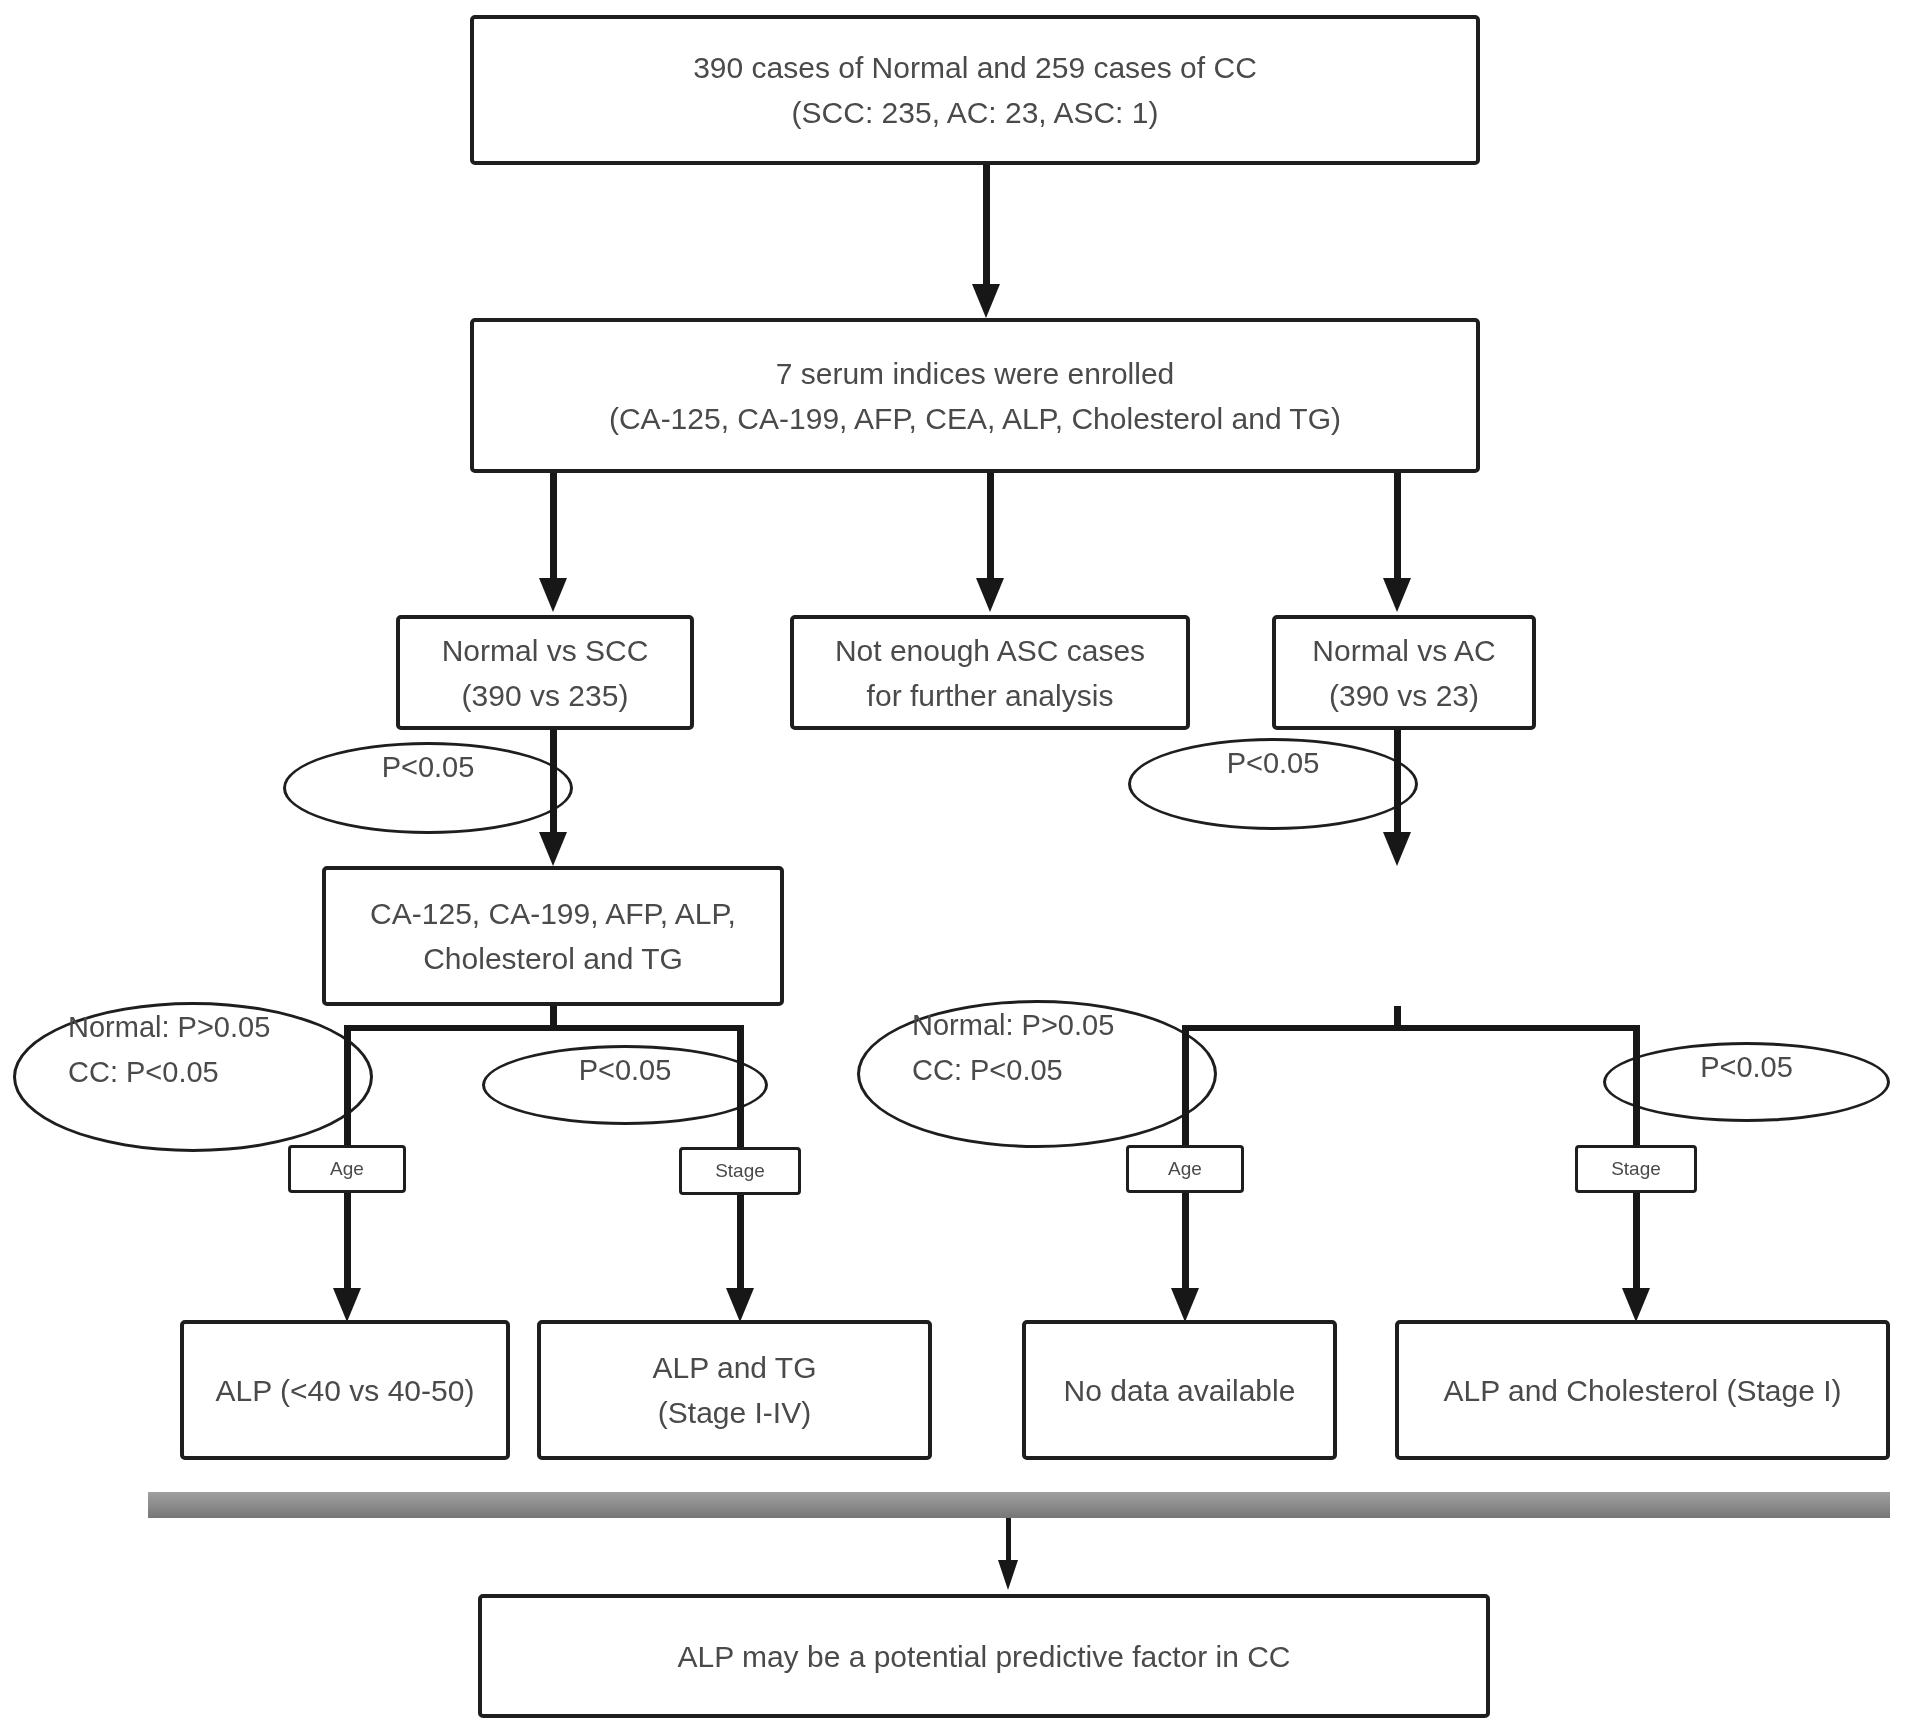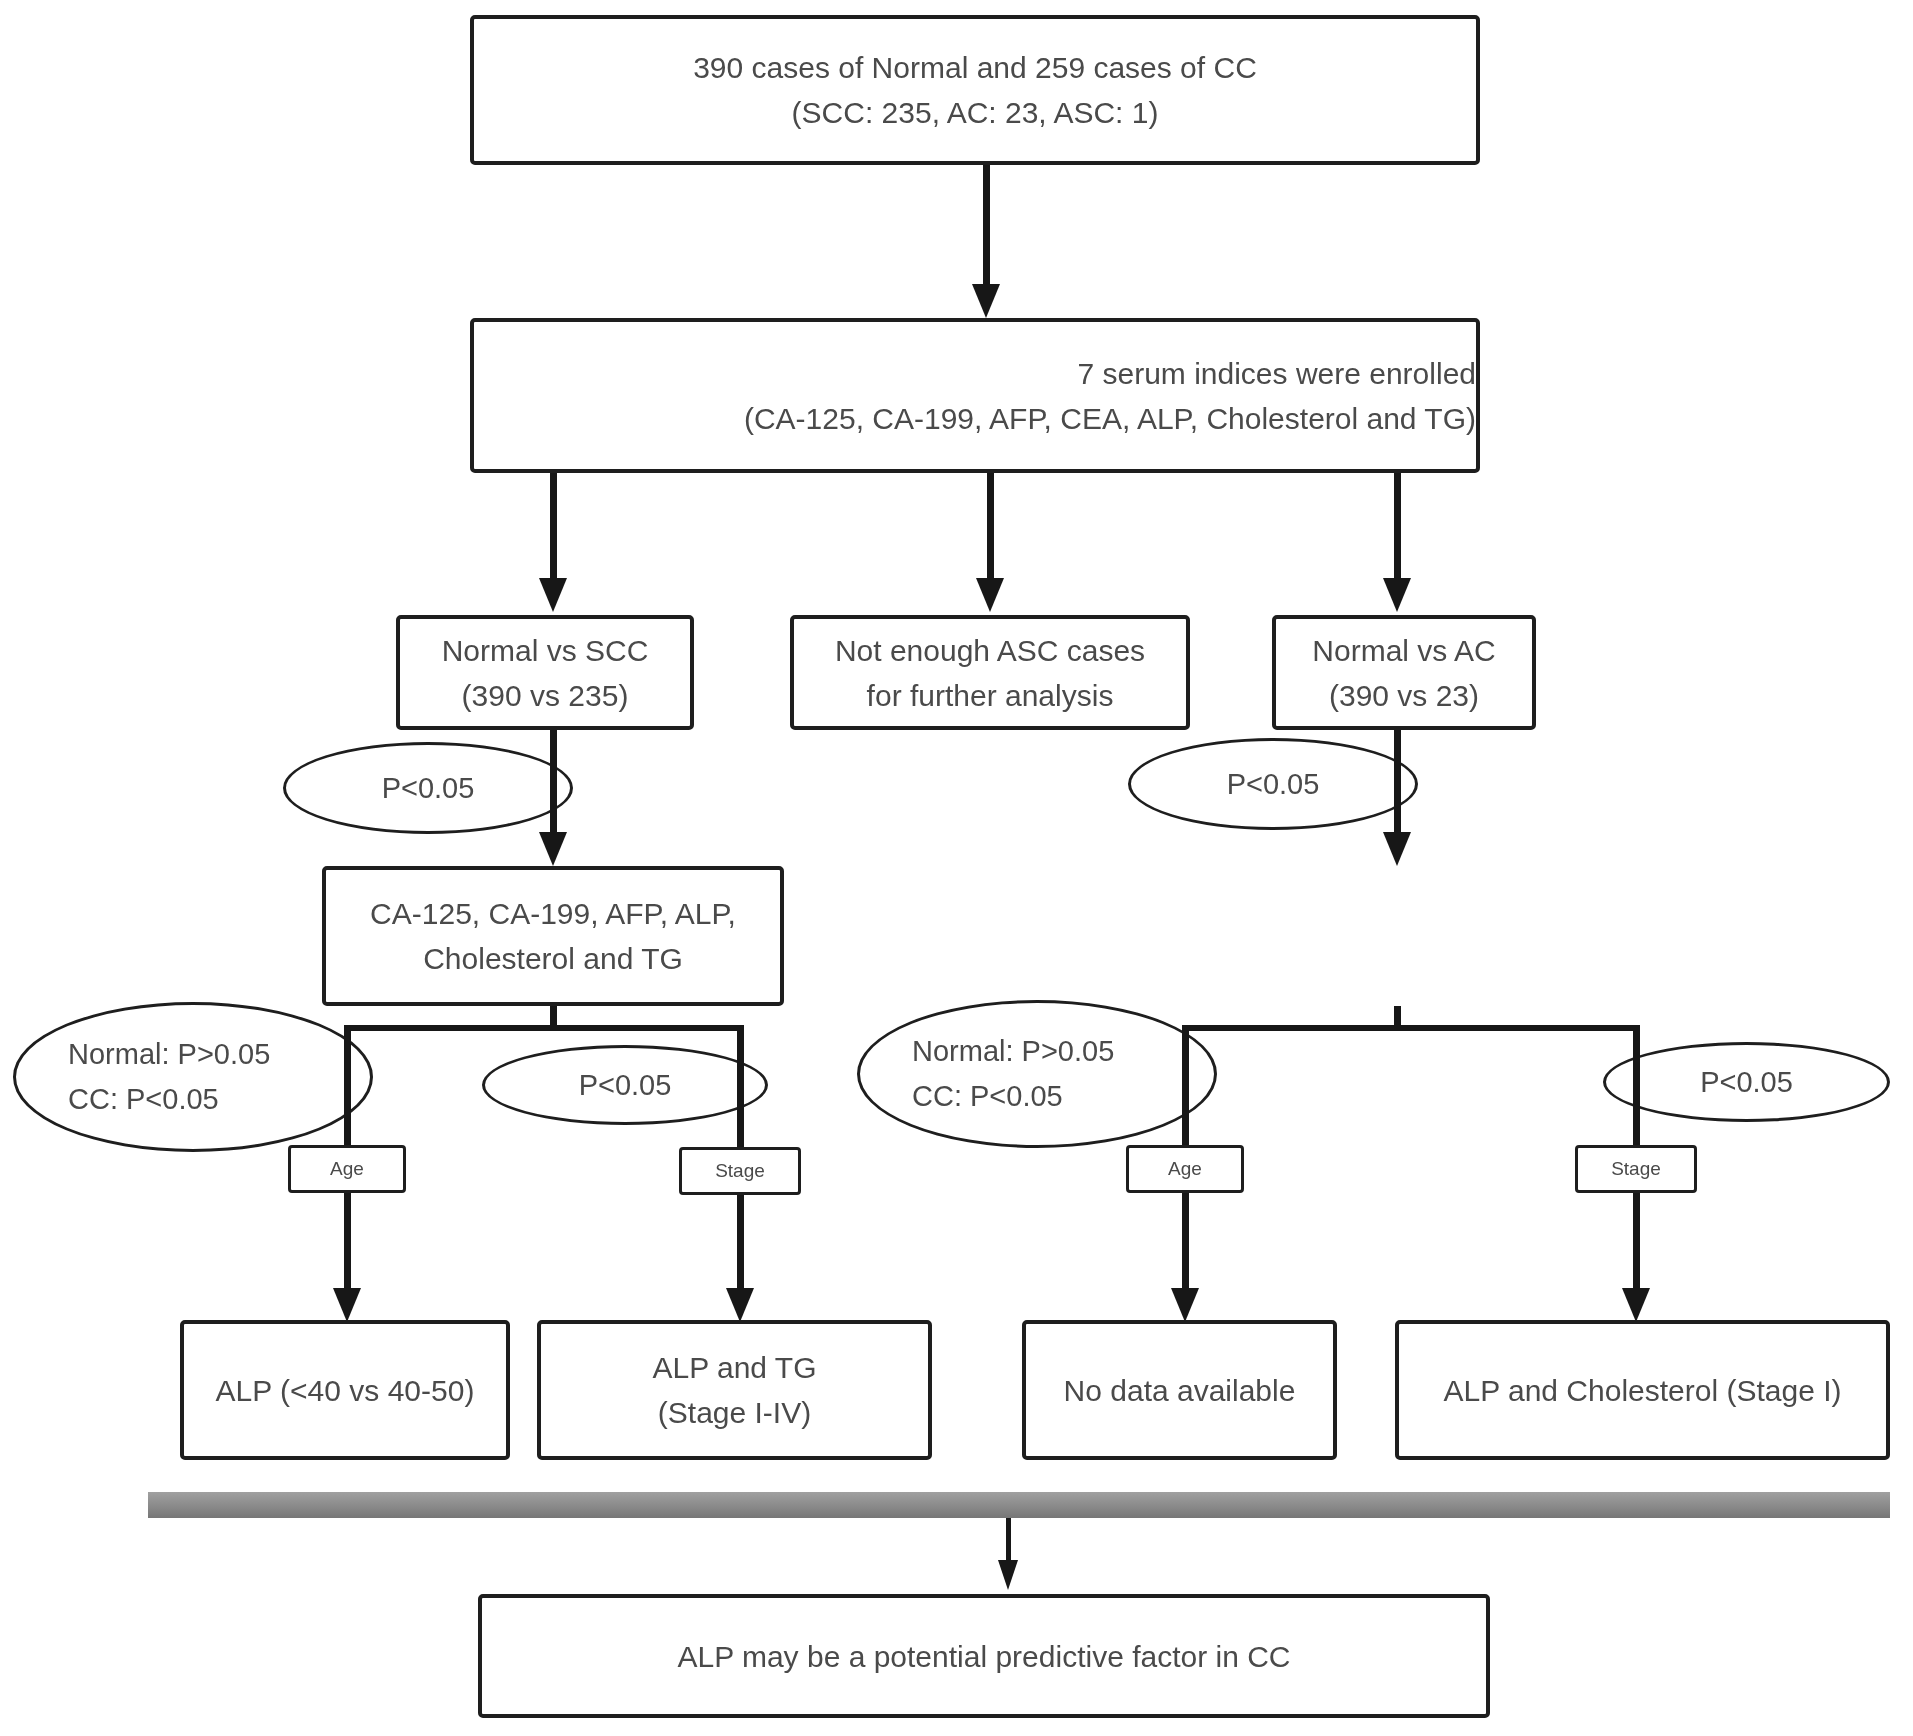--- a/index.html
+++ b/index.html
@@ -16,21 +16,21 @@
     display:flex; flex-direction:column; align-items:center; justify-content:center;
     text-align:center; color:#4a4a4a; font-size:30px; line-height:1.5;
     z-index:3;
   }
   .box.small {
     border-width:3px; border-radius:4px; font-size:19px; line-height:1.2; z-index:3;
   }
   .ellipse {
     position:absolute; box-sizing:border-box;
     border:3px solid #1e1e1e; border-radius:50%;
-    display:flex; flex-direction:column; align-items:center; justify-content:center;
+    display:flex; flex-direction:column; align-items:center; justify-content:flex-start;
     color:#4a4a4a; font-size:29px; line-height:1.55;
     z-index:1; background:transparent;
   }
   .ellipse.two-line { align-items:flex-start; padding-left:52px; }
   .vline, .hline { position:absolute; background:#171717; z-index:2; }
   .arrowhead {
     position:absolute; width:0; height:0; z-index:2;
     border-left:14px solid transparent; border-right:14px solid transparent;
     border-top:34px solid #171717;
   }
@@ -115,21 +115,21 @@
 
   <div class="separator" style="left:148px; top:1492px; width:1742px; height:26px;"></div>
   <div class="vline" style="left:1006px; top:1518px; width:5px; height:44px;"></div>
   <div class="arrowhead thin" style="left:998px; top:1560px;"></div>
 
   <div class="box" style="left:470px; top:15px; width:1010px; height:150px;">
     <div>390 cases of Normal and 259 cases of CC</div>
     <div>(SCC: 235, AC: 23, ASC: 1)</div>
   </div>
 
-  <div class="box" style="left:470px; top:318px; width:1010px; height:155px;align-items:flex-end;">
+  <div class="box" style="left:470px; top:318px; width:1010px; height:155px;">
     <div>7 serum indices were enrolled</div>
     <div>(CA-125, CA-199, AFP, CEA, ALP, Cholesterol and TG)</div>
   </div>
 
   <div class="box" style="left:396px; top:615px; width:298px; height:115px;">
     <div>Normal vs SCC</div>
     <div>(390 vs 235)</div>
   </div>
 
   <div class="box" style="left:790px; top:615px; width:400px; height:115px;">

